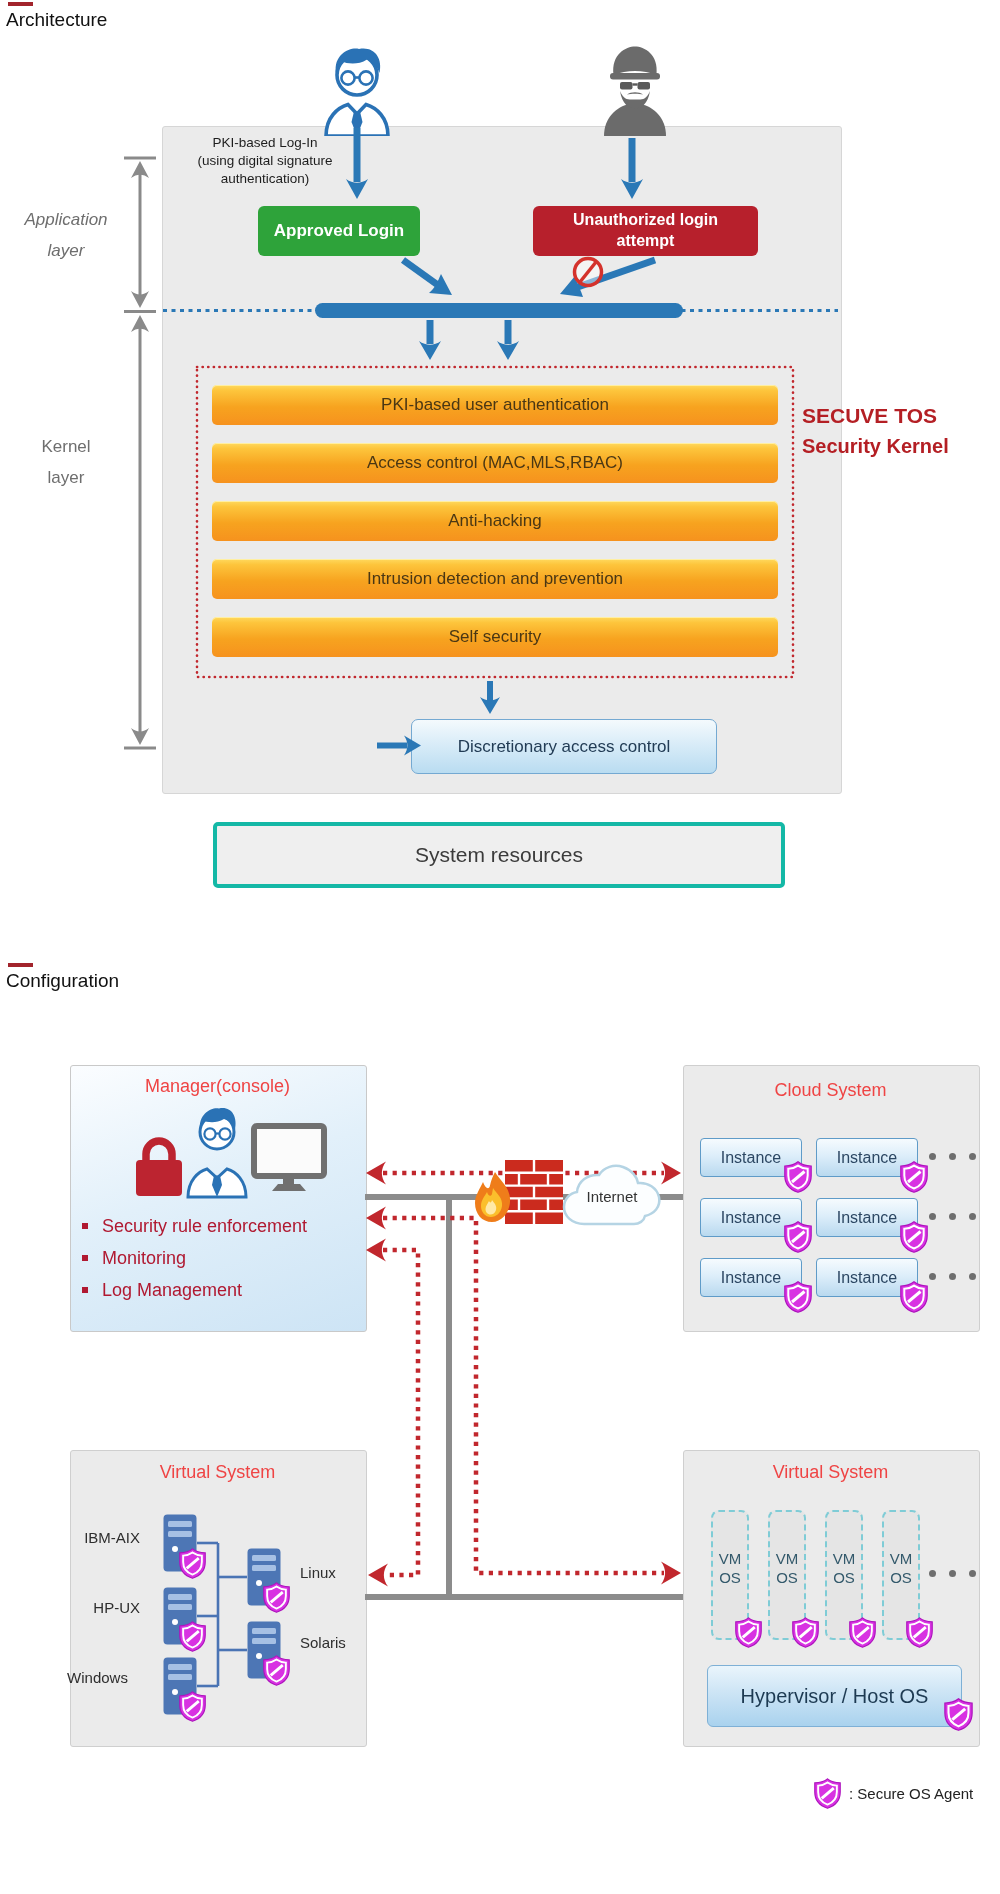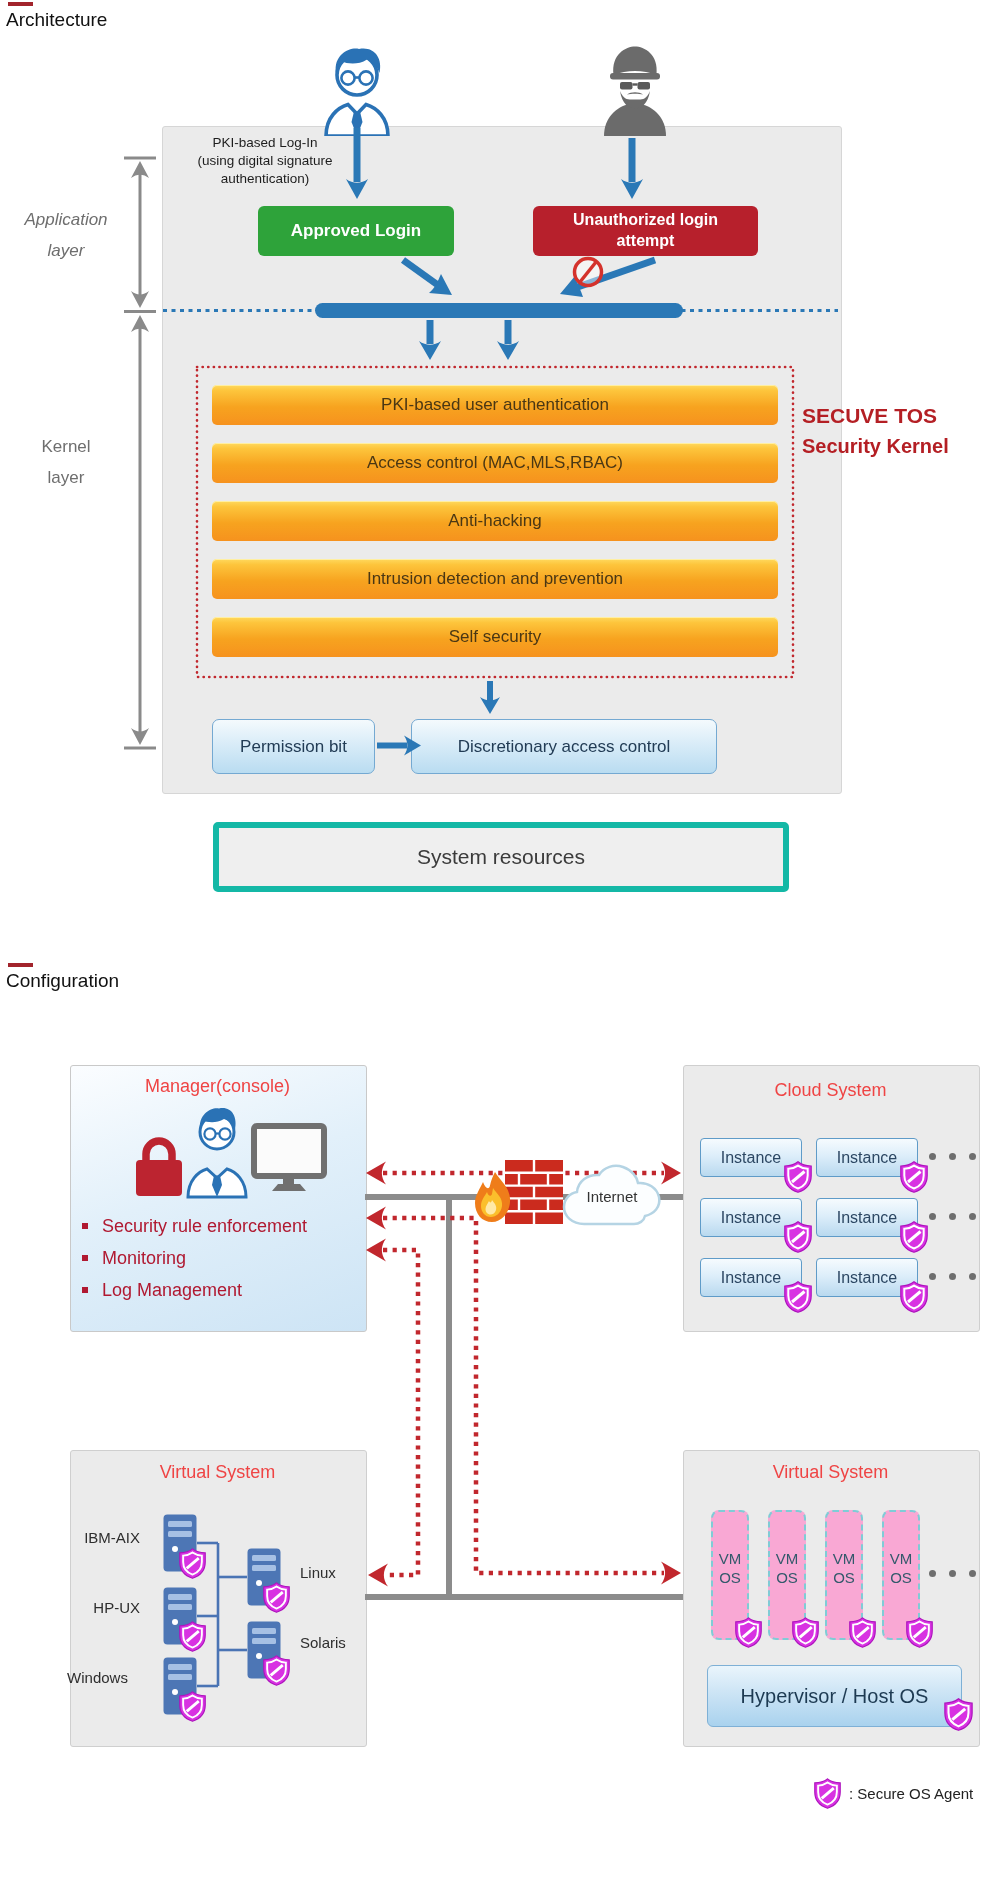--- a/index.html
+++ b/index.html
@@ -16,31 +16,31 @@
   .feature-bar{left:212px;width:566px;height:40px;border-radius:5px;
     background:linear-gradient(180deg,#ffd95e 0%,#fdc53c 14%,#f7a31f 55%,#f6921e 100%);
     box-shadow:inset 0 1px 0 rgba(255,245,180,.8);
     display:flex;align-items:center;justify-content:center;
     font-size:17px;color:#4a3714;z-index:2;}
   .brand-red{color:#b41f24;font-weight:bold;line-height:31px;font-size:21px;z-index:2;}
   .brand-red .l2{font-size:20px;}
   .blue-box{background:linear-gradient(180deg,#f4fafd 0%,#d9ecf8 45%,#b9dcf1 100%);
     border:1px solid #74a9d2;border-radius:7px;display:flex;align-items:center;justify-content:center;
     font-size:17px;color:#223c55;z-index:2;}
-  .sys-res{background:#efefef;border:6px solid #14b8a6;border-radius:5px;display:flex;align-items:center;justify-content:center;font-size:21px;color:#3b3b3b;z-index:2;}
+  .sys-res{background:#efefef;border:4px solid #14b8a6;border-radius:5px;display:flex;align-items:center;justify-content:center;font-size:21px;color:#3b3b3b;z-index:2;}
   .layer-label{color:#6e6e6e;font-size:17px;text-align:center;line-height:1.8;z-index:2;}
   .cfg-panel{background:#ebebeb;border:1px solid #cfcfcf;border-radius:3px;z-index:1;}
   .mgr-panel{background:linear-gradient(160deg,#fbfdff 0%,#e2f0fa 45%,#cde4f5 100%);border:1px solid #c9c9c9;border-radius:3px;z-index:1;}
   .box-title{font-size:18px;color:#ef4444;text-align:center;z-index:2;}
   .mgr-list{list-style:none;margin:0;padding:0;z-index:2;}
   .mgr-list li{position:relative;padding-left:22px;margin-bottom:11px;font-size:18px;color:#b01931;}
   .mgr-list li::before{content:"";position:absolute;left:2px;top:7px;width:6px;height:6px;background:#b01931;}
   .instance{background:linear-gradient(180deg,#f6fbfe 0%,#ddeefa 45%,#b9d9ef 100%);border:1px solid #5f9bc8;border-radius:4px;
     display:flex;align-items:center;justify-content:center;font-size:16px;color:#2c4763;z-index:2;}
-  .vm-box{background:#f9a8d4;border:2px dashed #7fccd6;border-radius:8px;display:flex;align-items:center;justify-content:center;
+  .vm-box{background:#e5e5e5;border:2px dashed #7fccd6;border-radius:8px;display:flex;align-items:center;justify-content:center;
     text-align:center;font-size:15px;line-height:1.3;color:#33596b;z-index:2;padding-bottom:14px;box-sizing:border-box;}
   .hyper{background:linear-gradient(180deg,#eaf5fc 0%,#cce4f5 45%,#a9d2ee 100%);border:1px solid #7eb0d6;border-radius:6px;
     display:flex;align-items:center;justify-content:center;font-size:20px;color:#1d3a52;z-index:2;}
   .dots{display:flex;gap:13px;z-index:2;}
   .dots i{width:7px;height:7px;border-radius:50%;background:#6e6e6e;}
   .svr-label{font-size:15px;color:#2e2e2e;z-index:2;}
   .internet-label{font-size:15px;color:#333;text-align:center;z-index:5;}
   .legend-text{font-size:15px;color:#222;z-index:2;}
   .icon{z-index:4;}
   .shield{z-index:6;}
@@ -92,37 +92,36 @@
     <rect x="14" y="29" width="50" height="6.5" rx="3" fill="#6b6b6b"></rect>
     <rect x="24" y="38" width="12.5" height="7.5" rx="2" fill="#5a5a5a"></rect>
     <rect x="41.5" y="38" width="12.5" height="7.5" rx="2" fill="#5a5a5a"></rect>
     <line x1="36.5" y1="40.5" x2="41.5" y2="40.5" stroke="#5a5a5a" stroke-width="2.4"></line>
   </svg>
 
   <div class="a pki-note" style="left:172px;top:134px;width:186px;">PKI-based Log-In
 (using digital signature
 authentication)</div>
 
-  <div class="a btn btn-green" style="left:258px;top:206px;width:196px;height:50px;">Approved Login</div>
+  <div class="a btn btn-green" style="left:258px;top:206px;width:162px;height:50px;">Approved Login</div>
   <div class="a btn btn-red" style="left:533px;top:206px;width:197px;height:50px;">Unauthorized login attempt</div>
 
   <div class="a" style="left:197px;top:367px;width:596px;height:310px;z-index:1;"></div>
 
   <div class="a feature-bar" style="top:385px;">PKI-based user authentication</div>
   <div class="a feature-bar" style="top:443px;">Access control (MAC,MLS,RBAC)</div>
   <div class="a feature-bar" style="top:501px;">Anti-hacking</div>
   <div class="a feature-bar" style="top:559px;">Intrusion detection and prevention</div>
   <div class="a brand-red" style="left:802px;top:400px;width:196px;">
     <div>SECUVE TOS</div>
     <div class="l2">Security Kernel</div>
   </div>
 
   <div class="a feature-bar" style="top:617px;">Self security</div>
 
-  <div class="a blue-box" style="left:212px;top:719px;width:161px;height:53px;">Permission bit</div>
   <div class="a blue-box" style="left:411px;top:719px;width:304px;height:53px;">Discretionary access control</div>
 
   <div class="a sys-res" style="left:213px;top:822px;width:564px;height:58px;">System resources</div>
 
   <div class="a layer-label" style="left:10px;top:205px;width:112px;font-style:italic;">Application layer</div>
   <div class="a layer-label" style="left:26px;top:432px;width:80px;">Kernel layer</div>
 
   <div class="a sec-dash" style="left:8px;top:963px;"></div>
   <div class="a sec-title" style="left:6px;top:970px;">Configuration</div>
 

